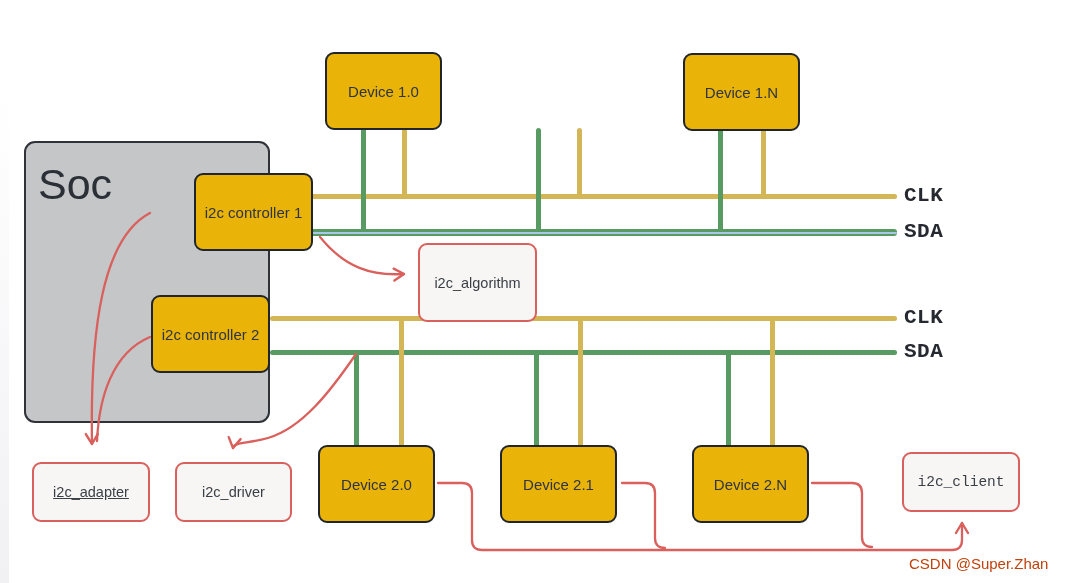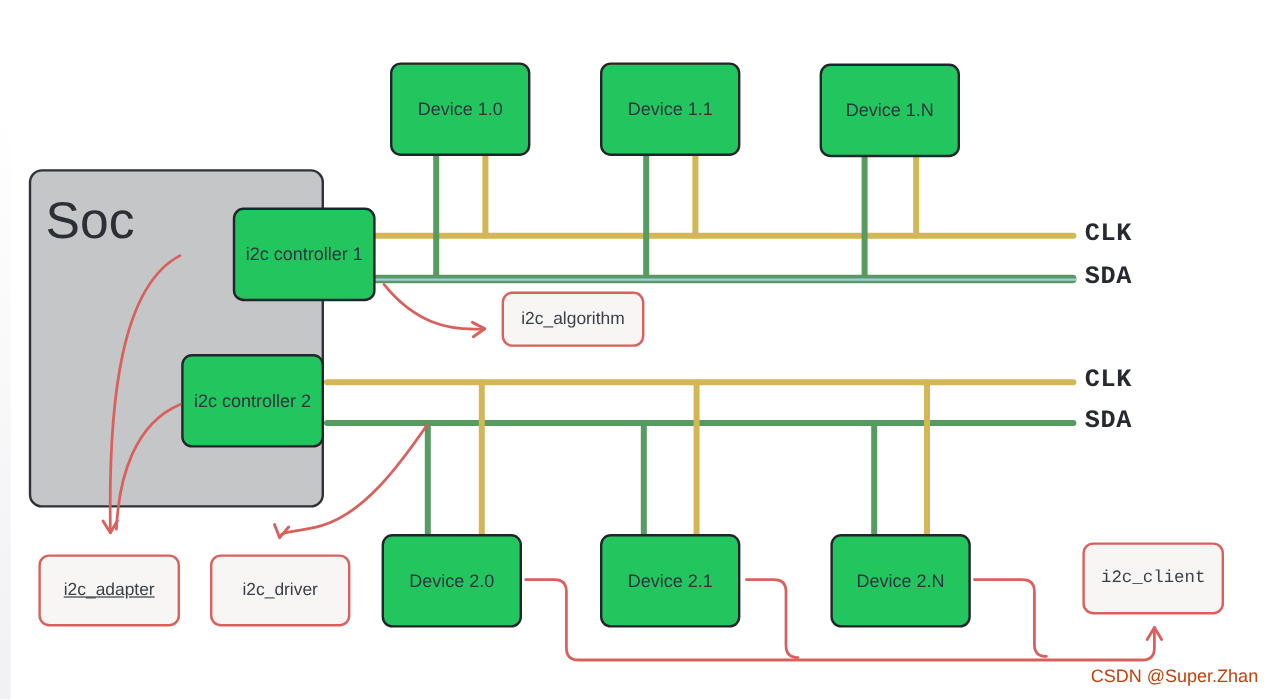--- a/index.html
+++ b/index.html
@@ -1,21 +1,21 @@
 <!DOCTYPE html>
 <html><head>
 <meta charset="utf-8">
 <style>
   html,body{margin:0;padding:0;background:#fff;}
   #stage{position:relative;width:1065px;height:583px;background:#ffffff;overflow:hidden;
          font-family:"Liberation Sans","DejaVu Sans",sans-serif;}
   .edge-strip{position:absolute;left:0;top:90px;width:9px;height:493px;
       background:linear-gradient(to bottom,#ffffff,#f1f1f4);}
   
-  .hwbox{position:absolute;background:#22c55e;border:2px solid #20252c;border-radius:9px;
+  .hwbox{position:absolute;background:#eab308;border:2px solid #20252c;border-radius:9px;
          display:flex;align-items:center;justify-content:center;
          font-size:15px;color:#2e3540;z-index:4;box-sizing:border-box;}
   .soc{position:absolute;left:24px;top:141px;width:246px;height:282px;background:#c5c6c8;
        border:2.5px solid #2f3339;border-radius:11px;z-index:2;box-sizing:border-box;}
   .soc-label{position:absolute;left:38px;top:160px;font-size:43px;font-weight:500;
        color:#2b2f36;z-index:3;}
   
   .stbox{position:absolute;background:#f7f6f5;border:2px solid #d9605c;border-radius:9px;
          display:flex;align-items:center;justify-content:center;
          font-size:14.5px;color:#3a3f46;z-index:4;box-sizing:border-box;}
@@ -69,38 +69,35 @@
   <div class="hwbox" style="left:151px;top:173px;width:119px;height:78px;margin-left:43px;">
     <span>i2c controller 1</span>
   </div>
   <div class="hwbox" style="left:151px;top:295px;width:119px;height:78px;">
     <span>i2c controller 2</span>
   </div>
 
   <div class="hwbox" style="left:325px;top:52px;width:117px;height:78px;">
     <span>Device 1.0</span>
   </div>
-  <div class="hwbox" style="left:500px;top:52px;width:117px;height:78px;">
-    <span>Device 1.1</span>
-  </div>
   <div class="hwbox" style="left:683px;top:53px;width:117px;height:78px;">
     <span>Device 1.N</span>
   </div>
 
   <div class="hwbox" style="left:318px;top:445px;width:117px;height:78px;">
     <span>Device 2.0</span>
   </div>
   <div class="hwbox" style="left:500px;top:445px;width:117px;height:78px;">
     <span>Device 2.1</span>
   </div>
   <div class="hwbox" style="left:692px;top:445px;width:117px;height:78px;">
     <span>Device 2.N</span>
   </div>
 
-  <div class="stbox" style="left:418px;top:243px;width:119px;height:46px;">
+  <div class="stbox" style="left:418px;top:243px;width:119px;height:79px;">
     <span>i2c_algorithm</span>
   </div>
   <div class="stbox" style="left:32px;top:462px;width:118px;height:60px;text-decoration:underline;">
     <span>i2c_adapter</span>
   </div>
   <div class="stbox" style="left:175px;top:462px;width:117px;height:60px;">
     <span>i2c_driver</span>
   </div>
   <div class="stbox" style="left:902px;top:452px;width:118px;height:60px;font-family:Liberation Mono, monospace;">
     <span>i2c_client</span>

